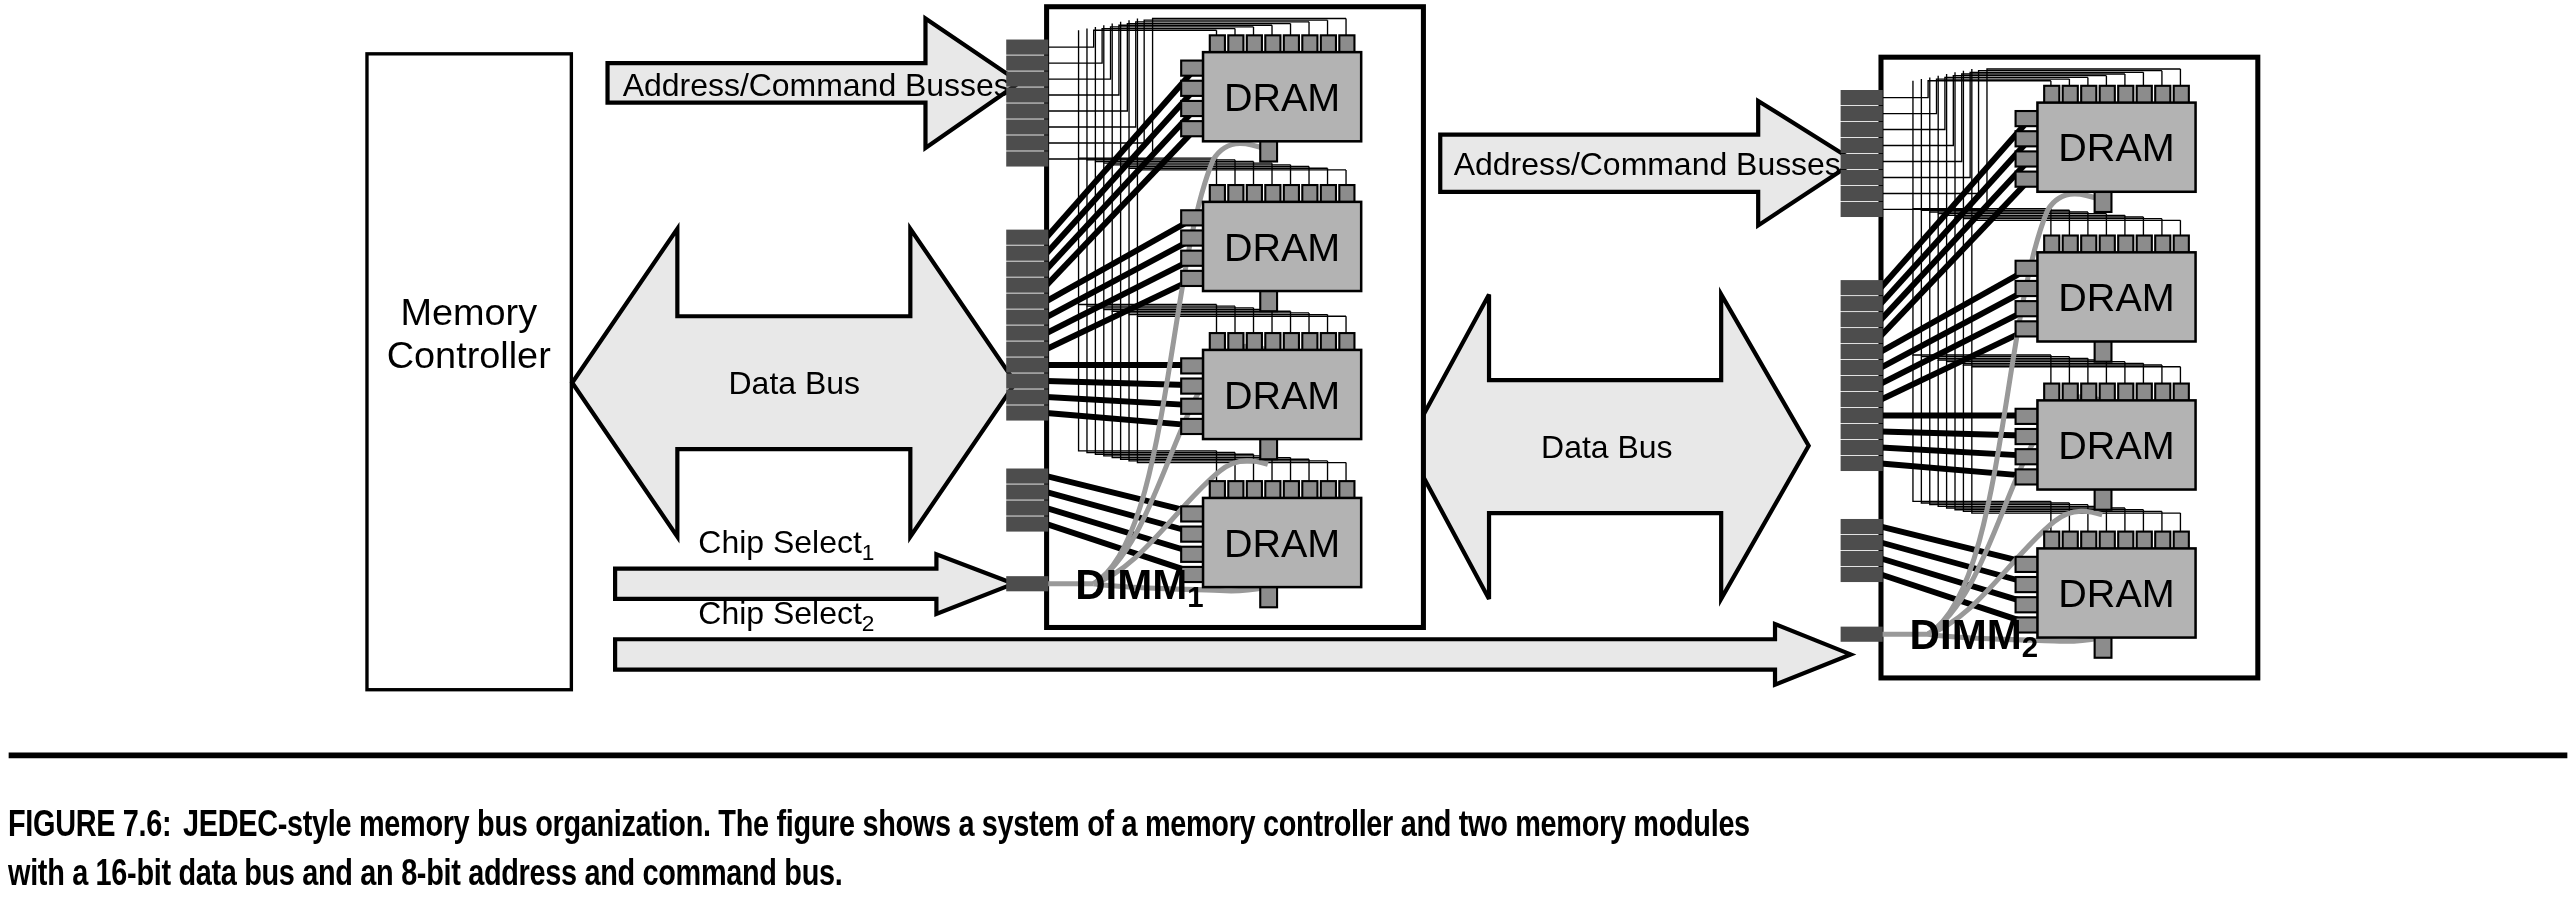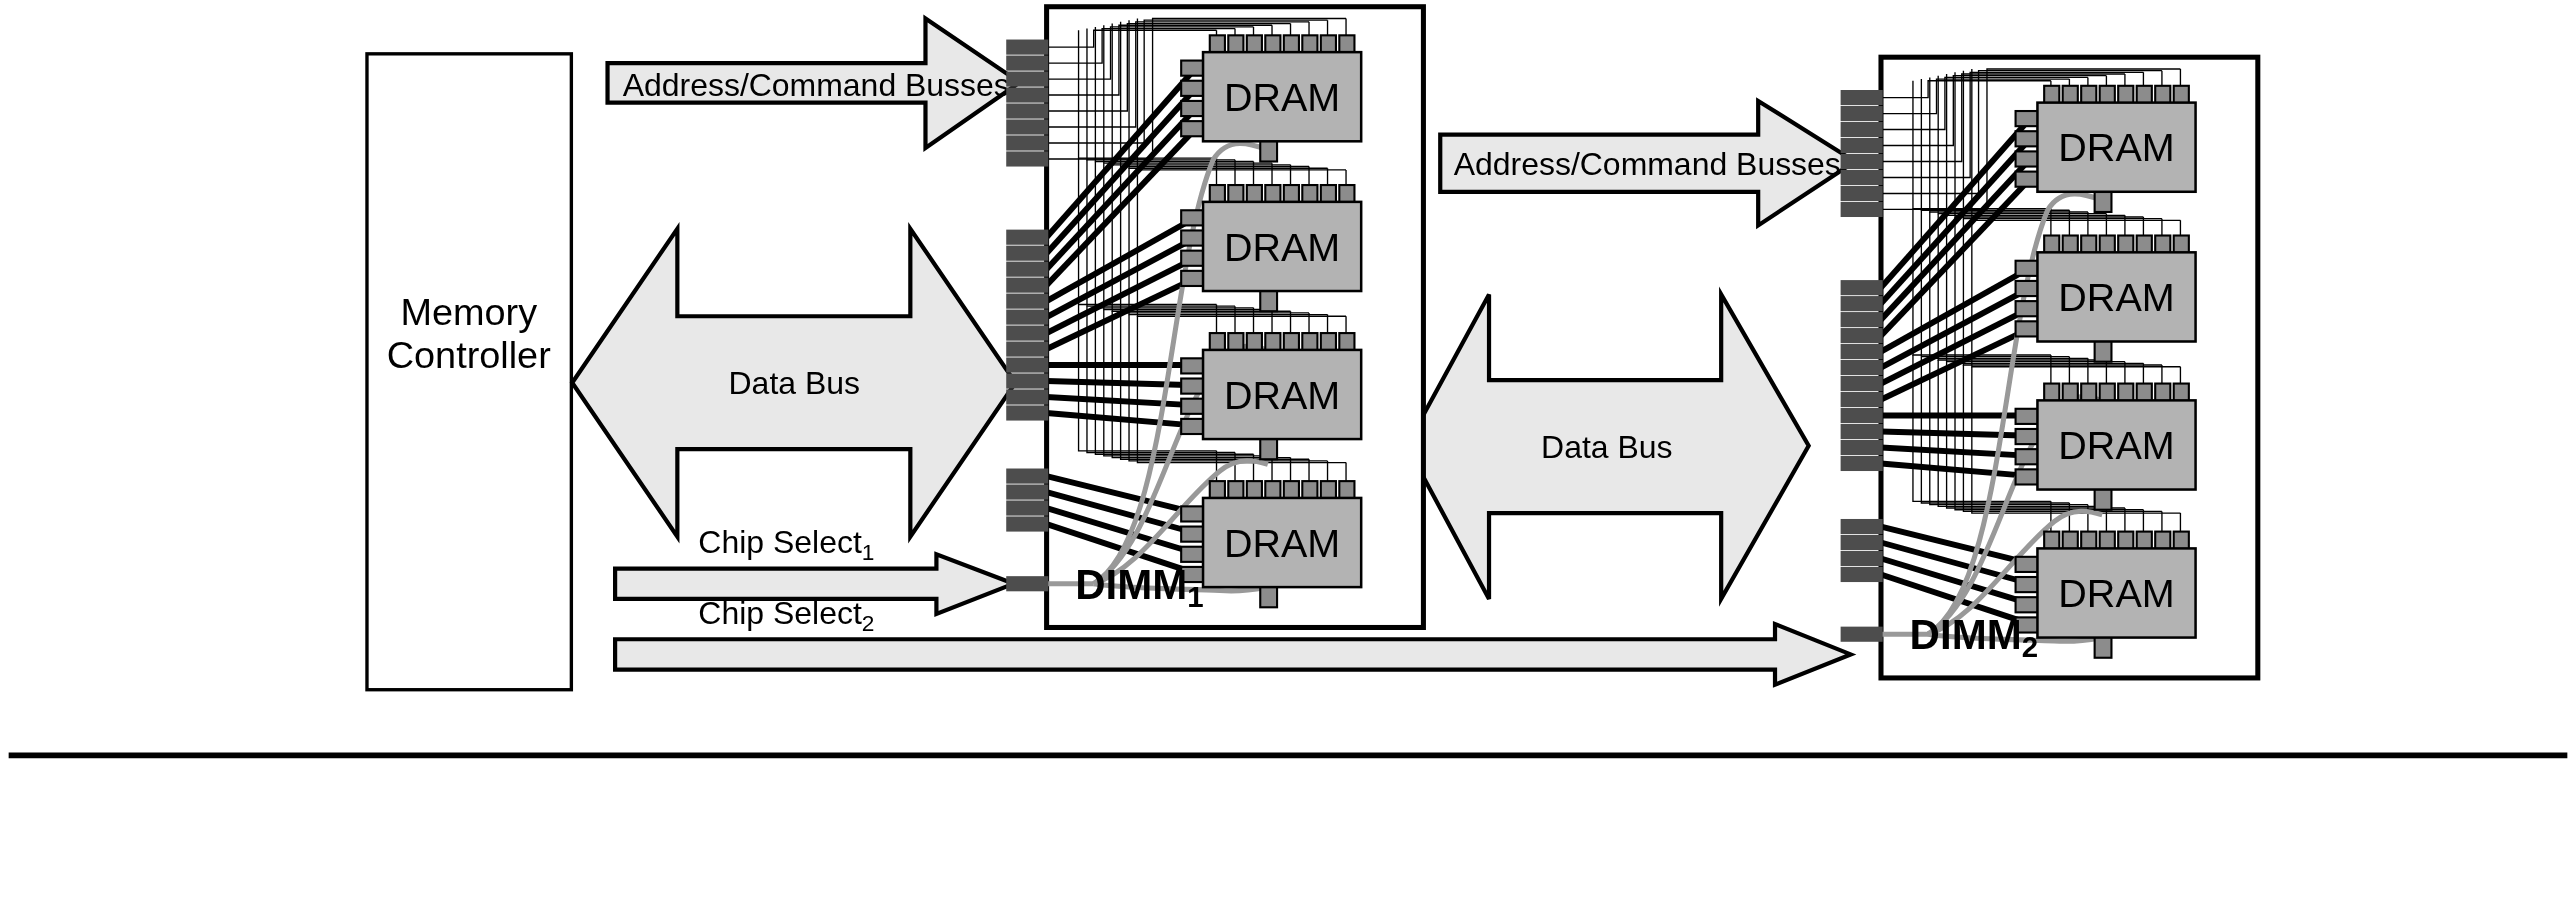--- a/index.html
+++ b/index.html
@@ -532,15 +532,21 @@
       </g>
 
       <text x="2270" y="772" font-family="Liberation Sans, sans-serif" font-size="50" font-weight="700" fill="#000000">
         <tspan>DIMM</tspan><tspan baseline-shift="-28%" font-size="35">2</tspan>
       </text>
     </g>
 
     <line x1="10" y1="898" x2="3052" y2="898" stroke="#000000" stroke-width="7"></line>
   </svg>
 
+  <div class="cap-wrap">
+    <div class="cap-line">
+      <span class="cap-label">FIGURE 7.6:</span><span>JEDEC-style memory bus organization. The figure shows a system of a memory controller and two memory modules</span>
+    </div>
+    <div class="cap-line">with a 16-bit data bus and an 8-bit address and command bus.</div>
+  </div>
 
 </div>
 
 
 </body></html>

